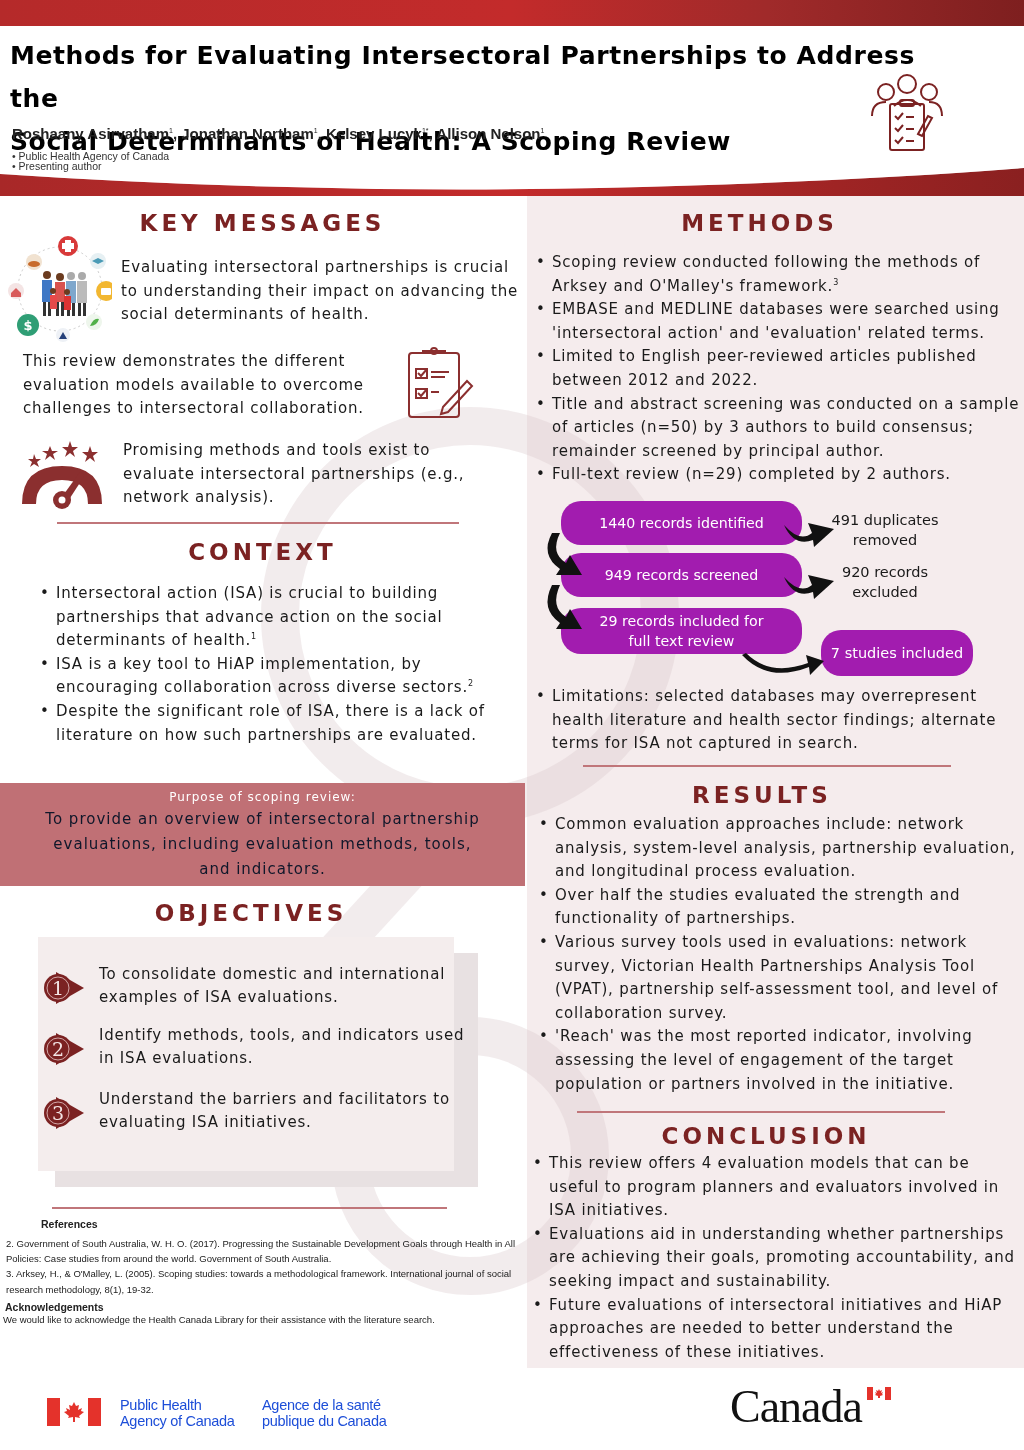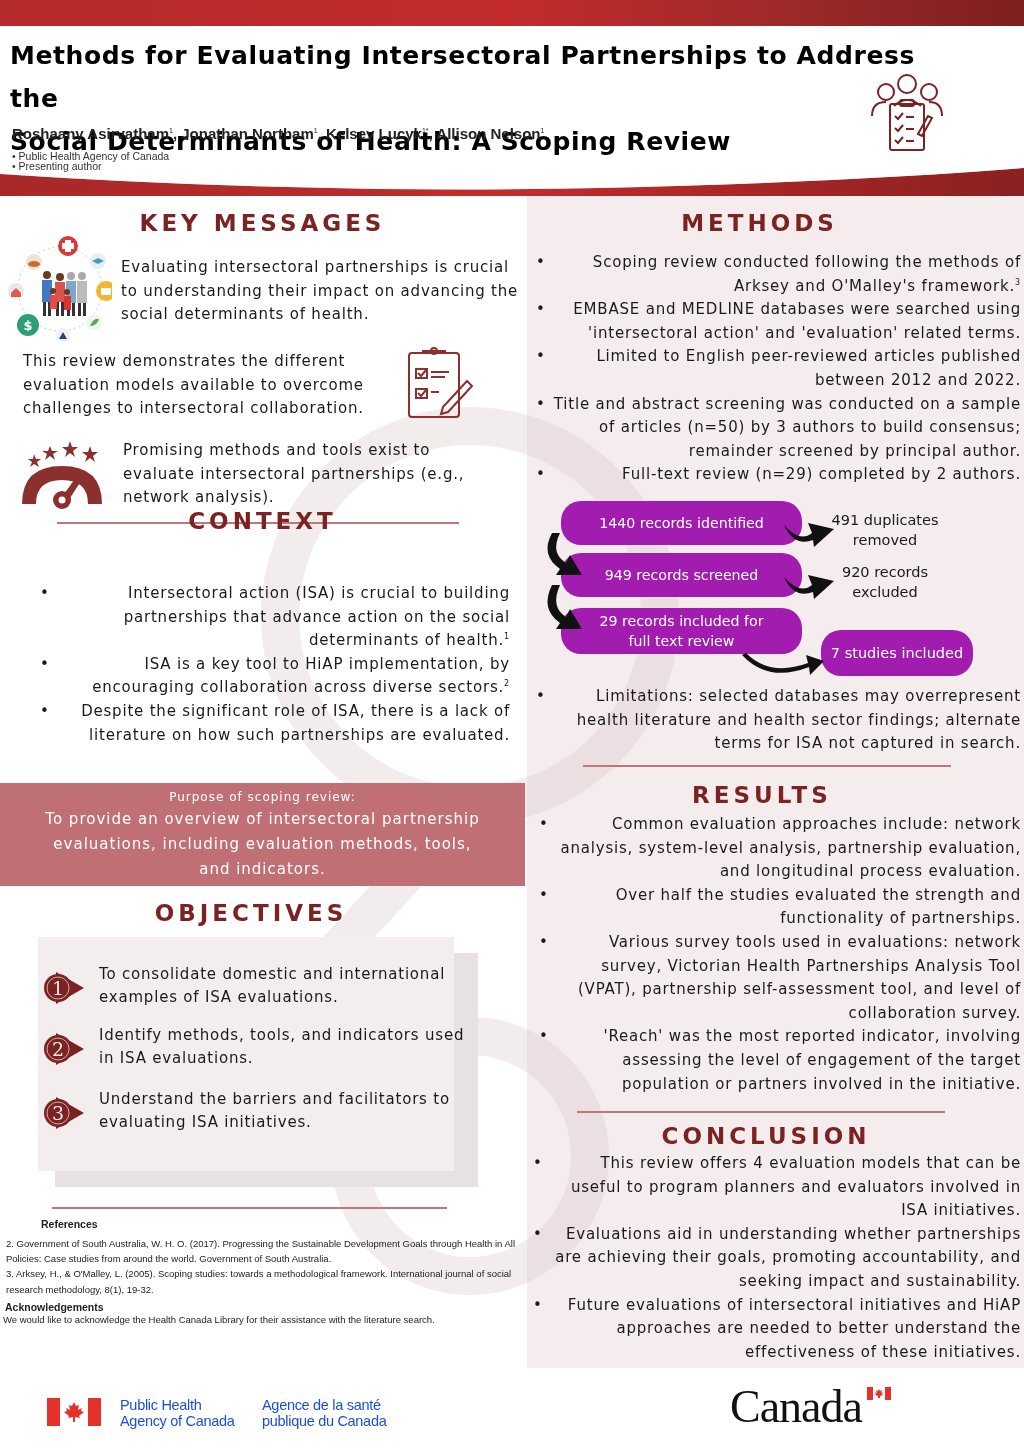--- a/index.html
+++ b/index.html
@@ -24,31 +24,31 @@
 
   
   .right-panel { position: absolute; left: 527px; top: 196px; width: 497px; height: 1172px; background: #f5eced; }
   .watermark { position: absolute; left: 0; top: 196px; width: 1024px; height: 1172px; pointer-events: none; }
 
   .section-title { position: absolute; font-weight: bold; font-size: 23px; color: #7b2222;
     letter-spacing: 4px; text-align: center; }
 
   .body-text { position: absolute; font-size: 15px; line-height: 23.6px; letter-spacing: 0.8px; color: #1a1a1a; }
   ul.bullets { list-style: none; }
-  ul.bullets li { position: relative; padding-left: 16px; text-align: right; }
+  ul.bullets li { position: relative; padding-left: 16px; }
   ul.bullets li::before { content: "•"; position: absolute; left: 0; top: 0; }
   sup.ref { font-size: 8px; vertical-align: super; line-height: 0; }
 
   .divider { position: absolute; height: 2px; background: #c0767a; }
 
   
   .purpose { position: absolute; left: 0; top: 783px; width: 525px; height: 103px; background: #c07075;
     color: #fff; text-align: center; padding-top: 4px; }
   .purpose .ph { font-weight: normal; font-size: 12px; letter-spacing: 1px; line-height: 20px; }
-  .purpose .pt { font-size: 15px; letter-spacing: 1px; line-height: 25px; color: #ffffff; }
+  .purpose .pt { font-size: 15px; letter-spacing: 1px; line-height: 25px; color: #0f172a; }
 
   
   .obj-shadow { position: absolute; left: 55px; top: 953px; width: 423px; height: 234px; background: #e8e1e2; }
   .obj-box { position: absolute; left: 38px; top: 937px; width: 416px; height: 234px; background: #f4eded; }
   .obj-item { position: absolute; left: 42px; width: 430px; }
   .obj-num { position: absolute; left: 0; top: 0; width: 42px; height: 36px; }
   .obj-text { position: absolute; left: 57px; top: -7px; font-size: 15px; line-height: 22.5px; letter-spacing: 0.8px; width: 380px; }
 
   
   .refs { position: absolute; left: 5px; top: 1218px; width: 515px; font-family: "Liberation Sans", sans-serif; color: #222; }
@@ -199,21 +199,21 @@
     <path d="M2 66 Q2 28 42 28 Q82 28 82 66 L68 66 Q68 42 42 42 Q16 42 16 66 Z"></path>
     <circle cx="42" cy="62" r="9"></circle>
     <path d="M44 56 l16 -22 l5 3 l-15 23 z"></path>
   </g>
   <circle cx="42" cy="62" r="3.5" fill="#fff"></circle>
 </svg>
 <div class="body-text" style="left:123px; top:439px; width:380px;">Promising methods and tools exist to evaluate intersectoral partnerships (e.g., network analysis).</div>
 
 <div class="divider" style="left:57px; top:522px; width:402px;"></div>
 
-<div class="section-title" style="left:0; top:508px; width:525px;">CONTEXT</div>
+<div class="section-title" style="left:0; top:539px; width:525px;">CONTEXT</div>
 <ul class="body-text bullets" style="left:40px; top:582px; width:470px;">
   <li><span>Intersectoral action (ISA) is crucial to building partnerships that advance action on the social determinants of health.</span><sup class="ref">1</sup></li>
   <li><span>ISA is a key tool to HiAP implementation, by encouraging collaboration across diverse sectors.</span><sup class="ref">2</sup></li>
   <li><span>Despite the significant role of ISA, there is a lack of literature on how such partnerships are evaluated.</span></li>
 </ul>
 
 <div class="purpose">
   <div class="ph">Purpose of scoping review:</div>
   <div class="pt" style="padding:0 36px;">To provide an overview of intersectoral partnership evaluations, including evaluation methods, tools, and indicators.</div>
 </div>

